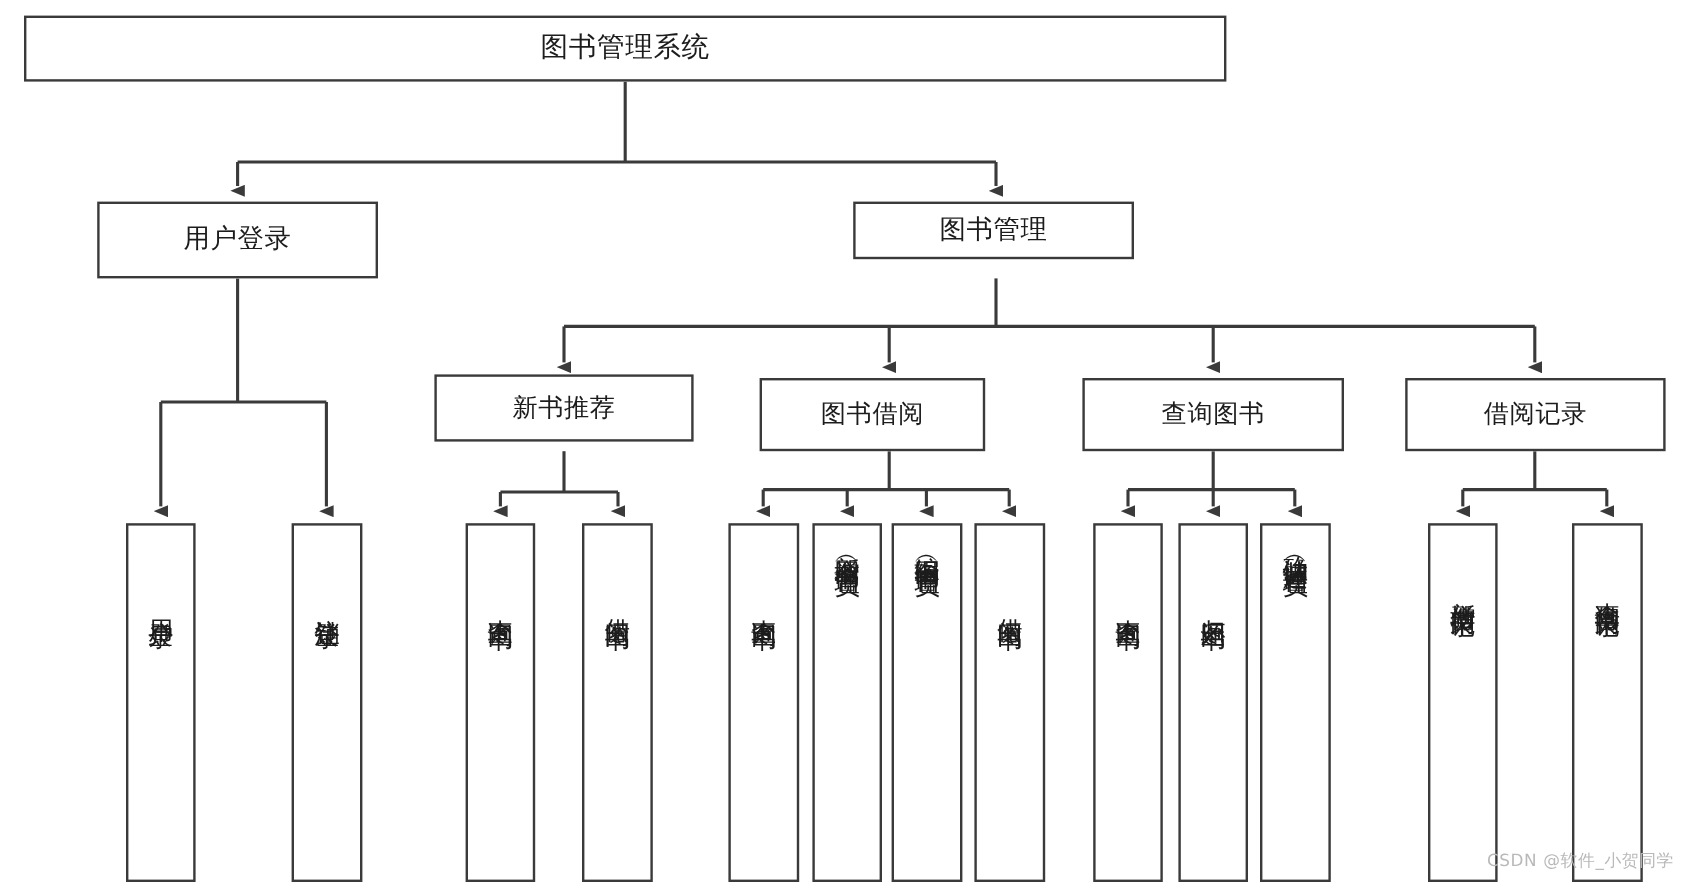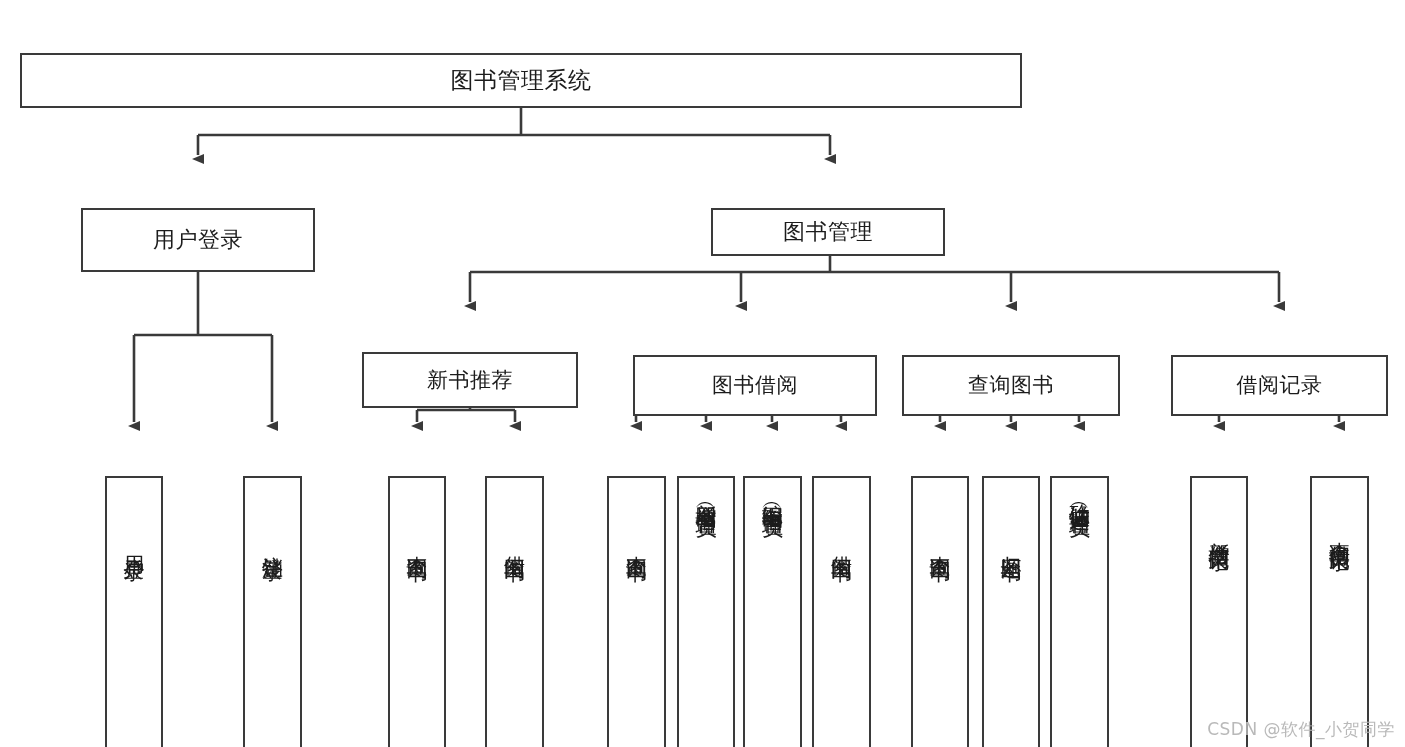--- a/index.html
+++ b/index.html
@@ -27,21 +27,20 @@
   .node {
     position: absolute;
     box-sizing: border-box;
     background: #ffffff;
     border: 2px solid #3a3a3a;
     display: flex;
     align-items: center;
     justify-content: center;
     color: #1c1c1c;
     z-index: 2;
-    margin-top: 40px;
   }
   .node-label {
     display: block;
     text-align: center;
     line-height: 1.18;
     letter-spacing: 0.5px;
   }
   .node.root {
     font-size: 23px;
   }
@@ -69,22 +68,22 @@
   }
   .node.leaf.medium .node-label {
     padding-top: 38px;
   }
   .node.leaf.tall .node-label {
     padding-top: 0px;
   }
   #watermark {
     position: absolute;
     right: 10px;
-    bottom: 6px;
-    font-size: 17px;
+    bottom: 20px;
+    font-size: 14px;
     color: #b9b9b9;
     letter-spacing: 0.5px;
     white-space: nowrap;
     z-index: 3;
   }
 </style>
 </head>
 <body>
 
 <div id="diagram-root">
@@ -149,21 +148,21 @@
   </div>
 
   <div class="node level2" style="left:711px; top:168px; width:234px; height:48px;">
     <span class="node-label">图书管理</span>
   </div>
 
   <div class="node level3" style="left:362px; top:312px; width:216px; height:56px;">
     <span class="node-label">新书推荐</span>
   </div>
 
-  <div class="node level3" style="left:633px; top:315px; width:244px; height:61px;">
+  <div class="node level3" style="left:633px; top:315px; width:188px; height:61px;">
     <span class="node-label">图书借阅</span>
   </div>
 
   <div class="node level3" style="left:902px; top:315px; width:218px; height:61px;">
     <span class="node-label">查询图书</span>
   </div>
 
   <div class="node level3" style="left:1171px; top:315px; width:217px; height:61px;">
     <span class="node-label">借阅记录</span>
   </div>

